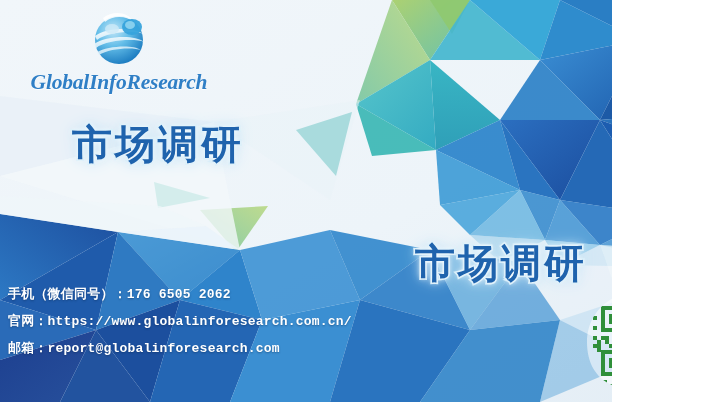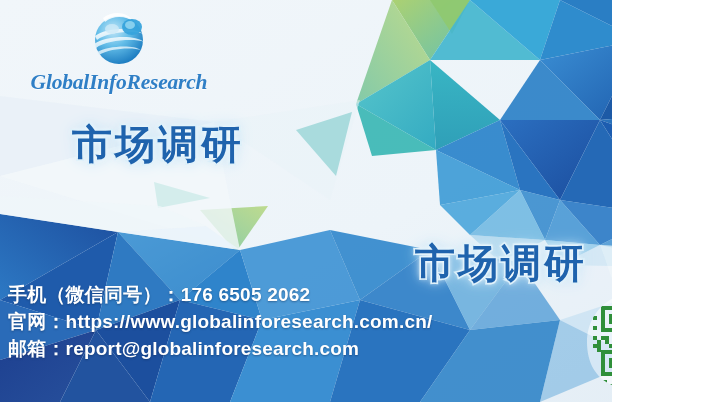--- a/index.html
+++ b/index.html
@@ -69,23 +69,23 @@
   
   .contact {
     position: absolute;
     left: 8px;
     top: 281px;
     width: 480px;
   }
   .contact-line {
     display: block;
     color: #ffffff;
-    font-family: Liberation Sans, sans-serif;
+    font-family: Liberation Mono, monospace;
     font-weight: bold;
-    font-size: 19px;
+    font-size: 13px;
     line-height: 27px;
     letter-spacing: 0.2px;
     white-space: nowrap;
     text-shadow: 0 1px 2px rgba(10,40,80,0.45);
   }
   
   .qr-wrap {
     position: absolute;
     left: 583px;
     top: 288px;

